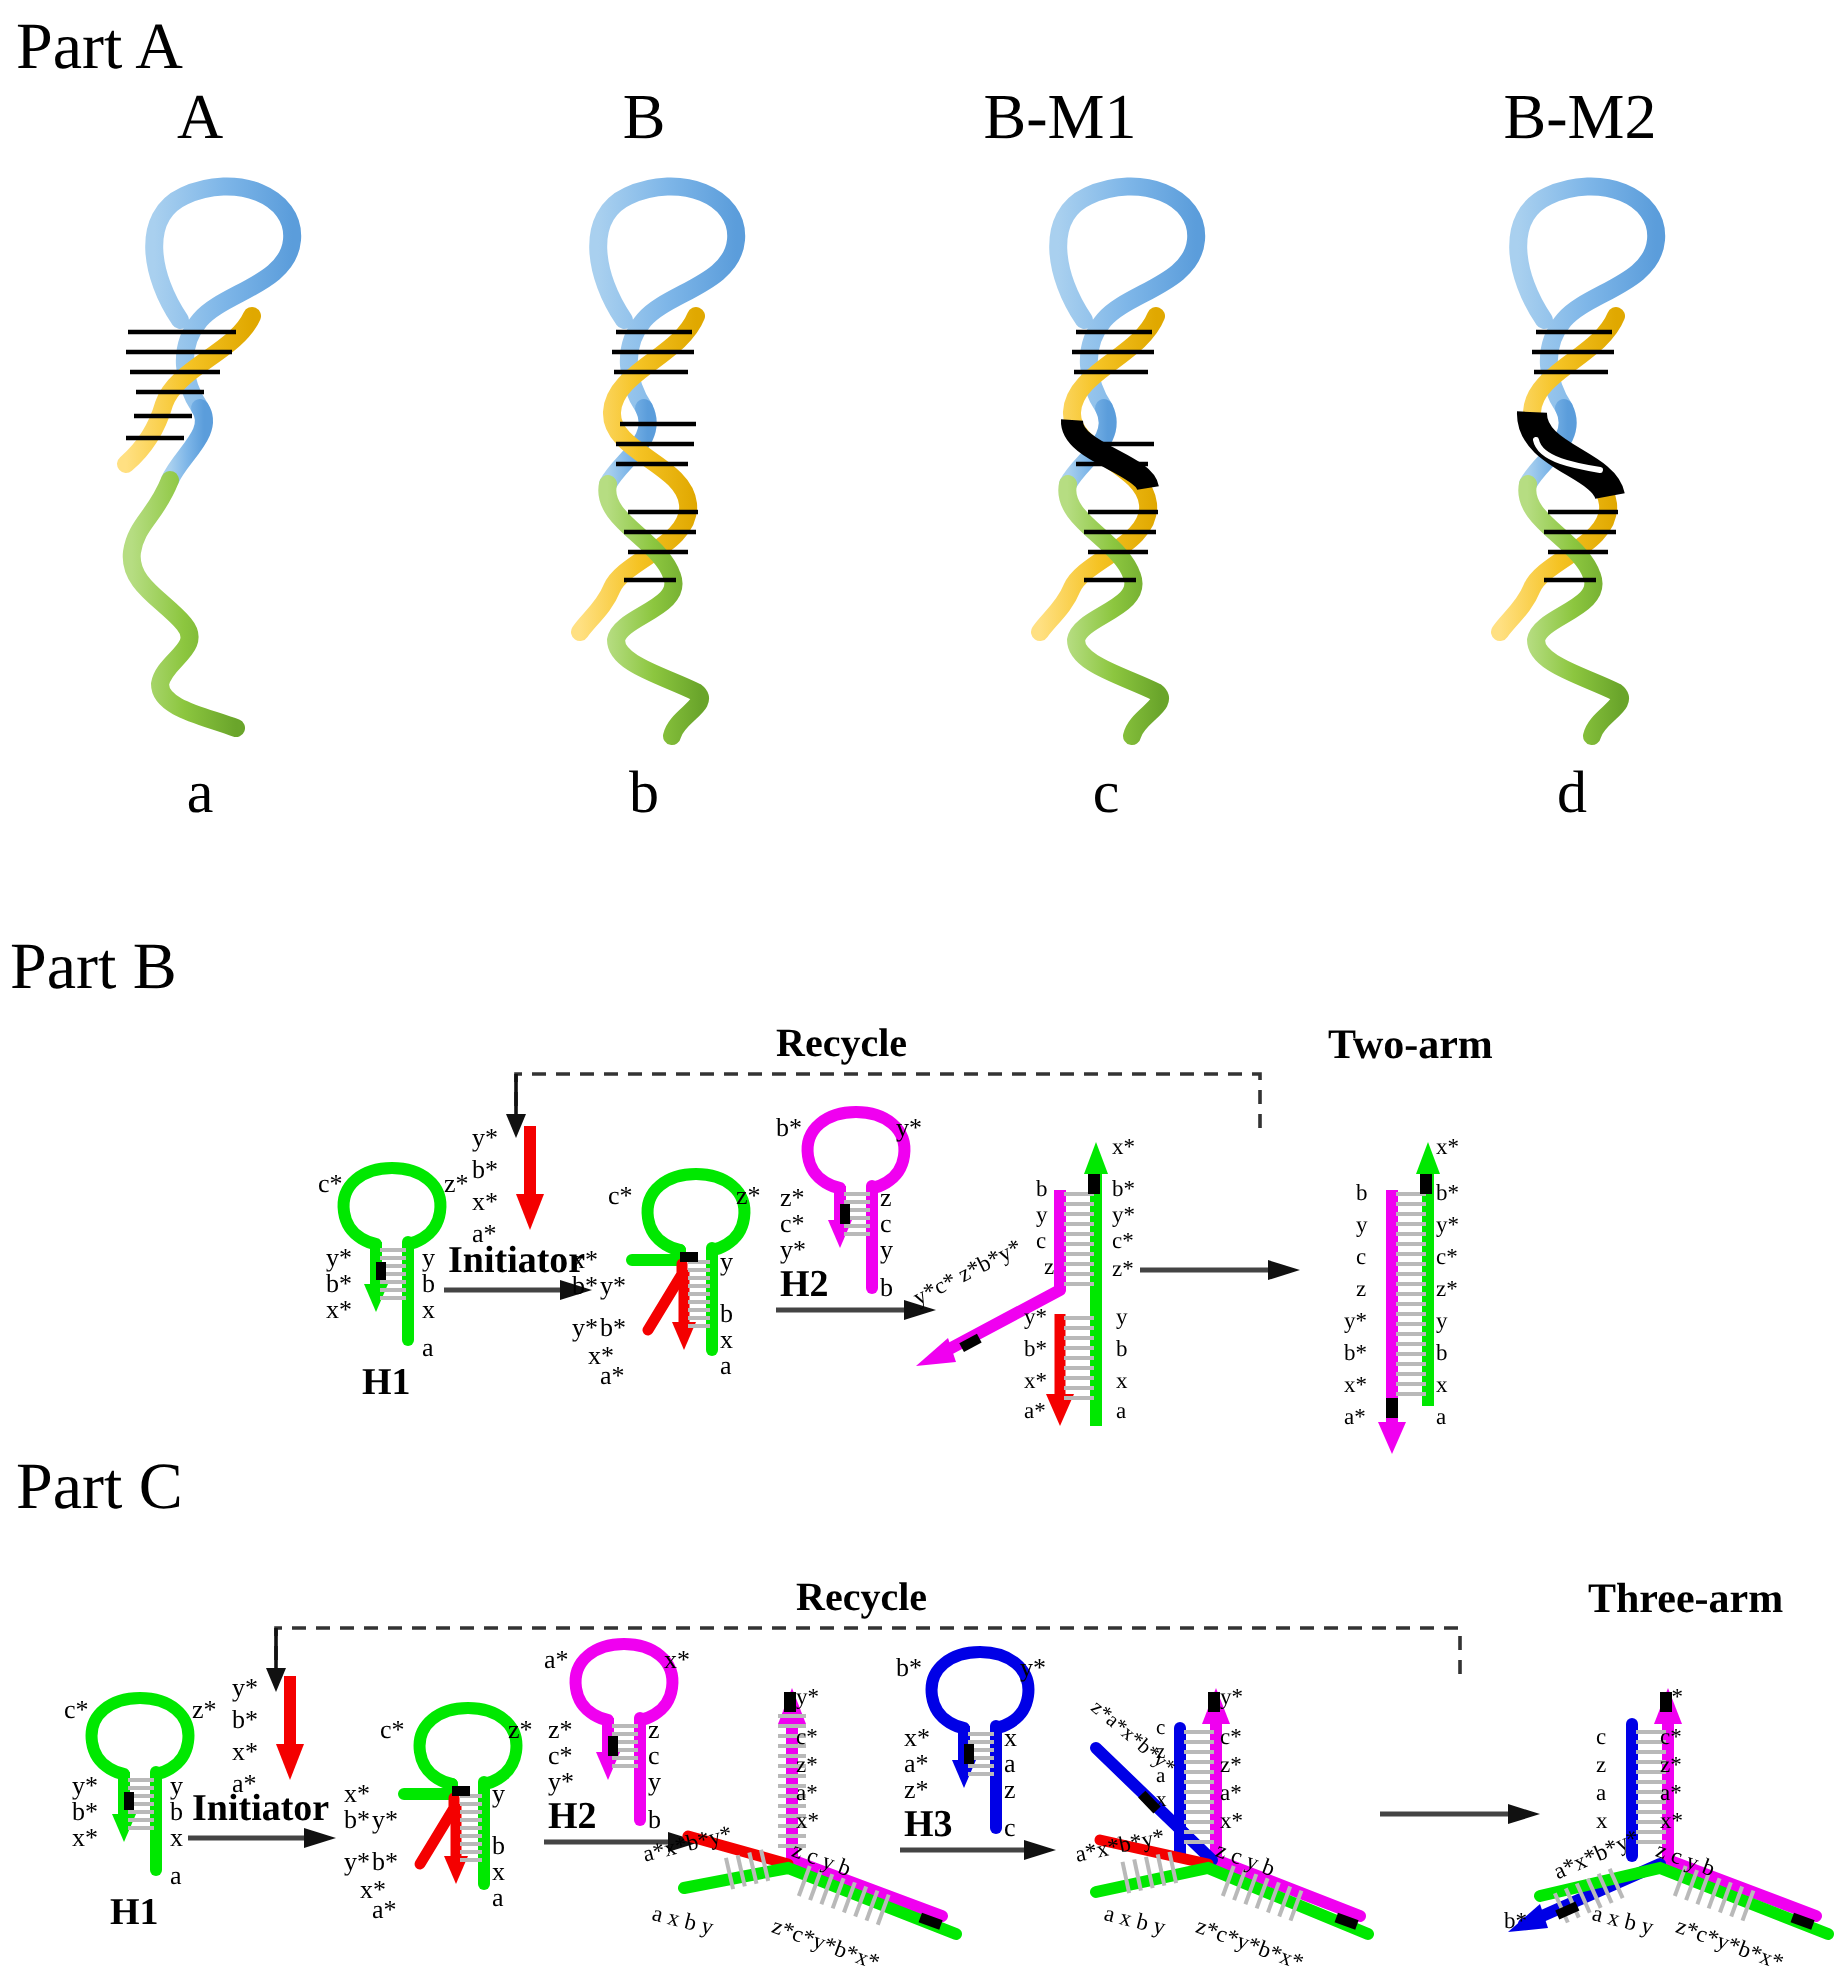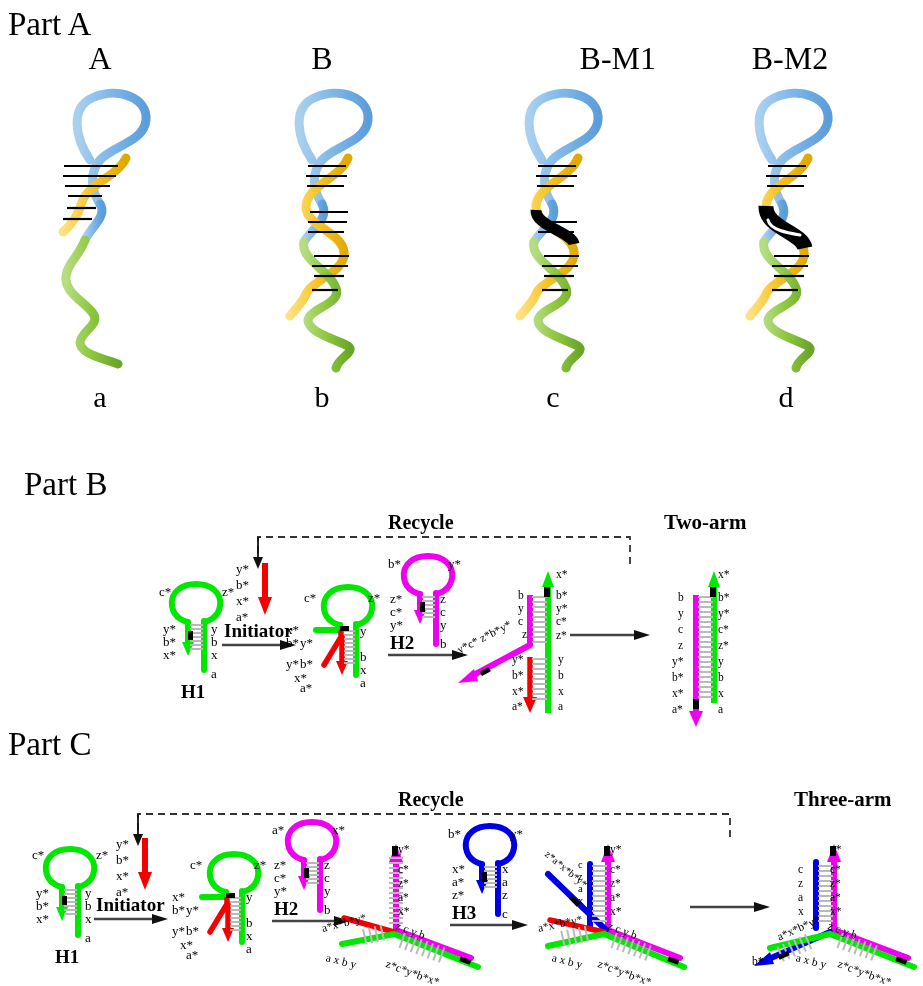--- a/index.html
+++ b/index.html
@@ -93,21 +93,21 @@
     <line x1="56" y1="152" x2="92" y2="152"></line>
     <line x1="62" y1="176" x2="97" y2="176"></line>
     <line x1="60" y1="186" x2="96" y2="186"></line>
     <line x1="62" y1="196" x2="92" y2="196"></line>
     <line x1="60" y1="210" x2="86" y2="210"></line>
   </g>
 </svg>
 </div>
 <div class="abs panel-sub" style="left:262px;top:382px;width:120px;">b</div>
 
-<div class="abs panel-title" style="left:496px;top:42px;width:160px;text-align:right;">B-M1</div>
+<div class="abs panel-title" style="left:450px;top:42px;width:160px;">B-M1</div>
 <div class="abs" style="left:482px;top:80px;">
 <svg width="200" height="300" viewBox="0 0 200 300">
   <path d="M60,80 C45,58 40,28 62,18 C88,6 118,18 116,40 C114,62 82,66 70,80 C58,94 62,112 70,124" fill="none" stroke="url(#blg)" stroke-width="9" stroke-linecap="round"></path>
   <path d="M70,124 C78,140 58,150 52,162" fill="none" stroke="url(#blg)" stroke-width="9" stroke-linecap="round"></path>
   <path d="M96,78 C88,98 55,106 54,126 C53,146 90,152 92,172 C94,192 60,200 54,214 C50,224 42,230 38,236" fill="none" stroke="url(#ylg)" stroke-width="9" stroke-linecap="round"></path>
   <path d="M52,162 C48,180 78,190 84,208 C90,224 58,228 56,240 C56,252 80,258 96,266 C104,272 86,278 84,288" fill="none" stroke="url(#grg)" stroke-width="9" stroke-linecap="round"></path>
 
   <path d="M54,130 C53,146 90,152 92,164" fill="none" stroke="#000" stroke-width="11" stroke-linecap="butt"></path>
   <g stroke="#000" stroke-width="2.2">
     <line x1="56" y1="86" x2="94" y2="86"></line>
@@ -140,21 +140,21 @@
     <line x1="55" y1="106" x2="92" y2="106"></line>
     <line x1="62" y1="176" x2="97" y2="176"></line>
     <line x1="60" y1="186" x2="96" y2="186"></line>
     <line x1="62" y1="196" x2="92" y2="196"></line>
     <line x1="60" y1="210" x2="86" y2="210"></line>
   </g>
 </svg>
 </div>
 <div class="abs panel-sub" style="left:726px;top:382px;width:120px;">d</div>
 
-<div class="abs part-title" style="left:24px;top:468px;">Part B</div>
+<div class="abs part-title" style="left:5px;top:468px;">Part B</div>
 
 <div class="abs bold-lbl" style="left:388px;top:512px;font-size:20px;">Recycle</div>
 <div class="abs" style="left:226px;top:531px;">
 <svg width="420" height="40" viewBox="0 0 420 40">
   <path d="M32,34 L32,6 L404,6 L404,34" fill="none" stroke="#333" stroke-width="1.8" stroke-dasharray="7,5"></path>
   <line x1="32" y1="6" x2="32" y2="28" stroke="#111" stroke-width="1.8"></line>
   <path d="M32,38 L27,26 L37,26 Z" fill="#111"></path>
 </svg>
 </div>
 

